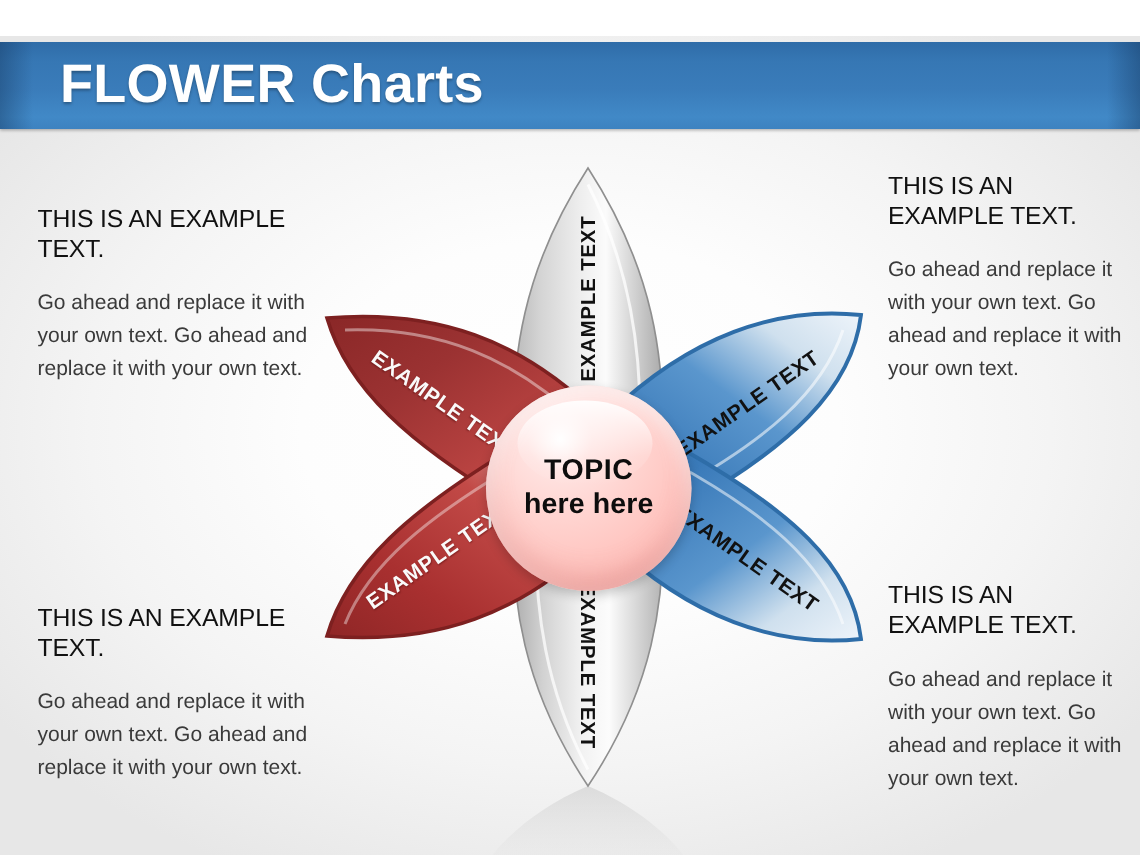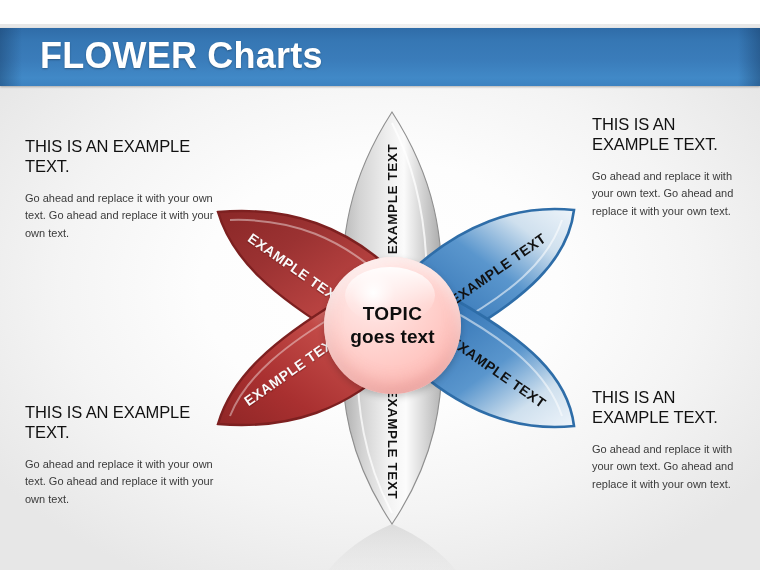--- a/index.html
+++ b/index.html
@@ -56,21 +56,21 @@
   .txt-block { position:absolute; }
   .txt-head {
     font-size:16.5px;
     font-weight:normal;
     color:#111111;
     line-height:1.24;
     letter-spacing:-0.1px;
   }
   .txt-body {
     margin-top:13px;
-    font-size:11px;
+    font-size:14px;
     color:#3a3a3a;
     line-height:1.58;
   }
 
   #block-tl { left:25px;  top:112px; width:192px; }
   #block-bl { left:25px;  top:378px; width:192px; }
   #block-tr { left:592px; top:90px;  width:156px; }
   #block-br { left:592px; top:363px; width:156px; }
 
   
@@ -273,21 +273,21 @@
     <div class="petal-text pt-dark" style="left:498px; top:245px; font-size:14px; letter-spacing:.5px;
                 transform:translate(-50%,-50%) rotate(-35deg);">EXAMPLE TEXT</div>
 
     <div class="petal-text pt-dark" style="left:498px; top:348px; font-size:14px; letter-spacing:.5px;
                 transform:translate(-50%,-50%) rotate(35deg);">EXAMPLE TEXT</div>
 
     <div id="center-circle">
       <div id="center-gloss"></div>
       <div id="center-label">
         <div class="l1">TOPIC</div>
-        <div class="l2">goes text</div>
+        <div class="l2">here here</div>
       </div>
     </div>
   </div>
 
   <div class="txt-block" id="block-tl">
     <div class="txt-head">THIS IS AN EXAMPLE TEXT.</div>
     <div class="txt-body">Go ahead and replace it with your own text. Go ahead and replace it with your own text.</div>
   </div>
 
   <div class="txt-block" id="block-bl">

